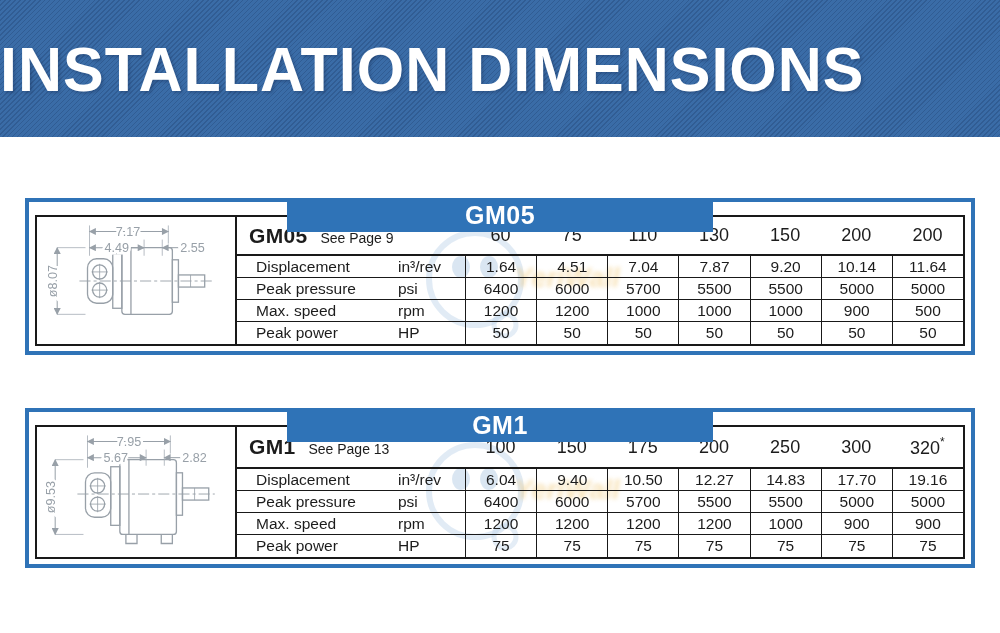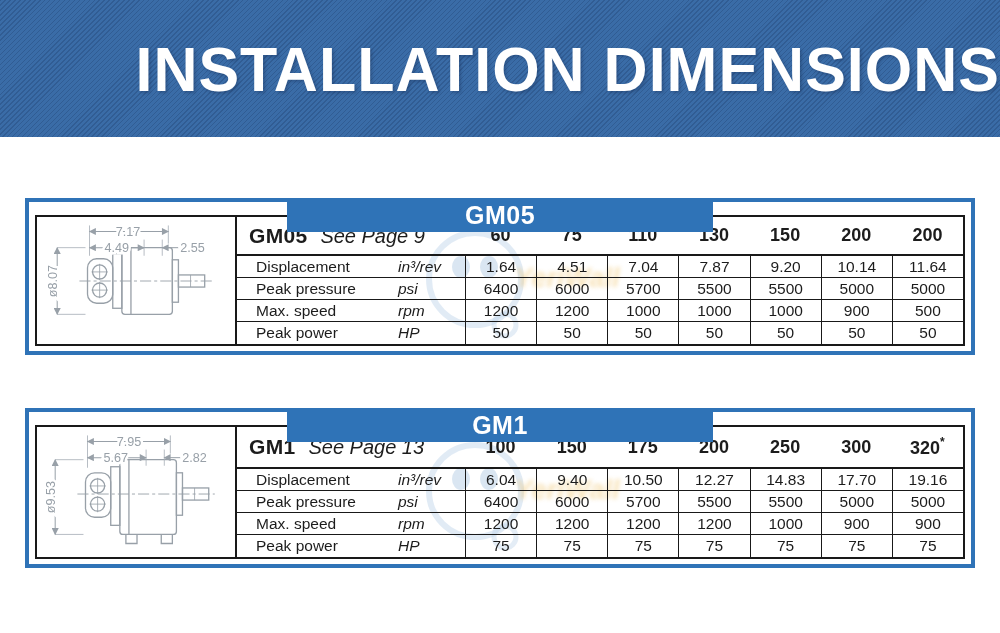--- a/index.html
+++ b/index.html
@@ -3,21 +3,21 @@
 <meta charset="utf-8">
 <style>
   html,body{margin:0;padding:0;}
   body{
     width:1000px;height:633px;background:#ffffff;overflow:hidden;
     font-family:"Liberation Sans","DejaVu Sans",sans-serif;
     -webkit-font-smoothing:antialiased;
   }
   
   .banner{
-    height:137px;display:flex;align-items:center;justify-content:flex-end;
+    height:137px;display:flex;align-items:center;justify-content:flex-start;
     background-color:#3a6ca7;
     background-image:repeating-linear-gradient(135deg,
       rgba(16,38,78,.22) 0px, rgba(16,38,78,.22) 1px,
       rgba(255,255,255,0) 1px, rgba(255,255,255,0) 3.5px);
   }
   .banner h1{
     margin:0;color:#ffffff;font-size:61px;font-weight:700;letter-spacing:1px;
     transform:scaleY(1.04);text-shadow:2px 2px 3px rgba(10,25,55,.25);
     white-space:nowrap;
   }
@@ -47,26 +47,26 @@
   .trow{flex:1;}
   .trow > div{
     border-left:1.5px solid #191919;
     display:flex;align-items:center;justify-content:center;
     font-size:15.5px;
   }
   .trow > div:first-child{border-left:none;justify-content:flex-start;}
   .trow:not(:last-child) > div{border-bottom:1.5px solid #191919;}
   .model-cell{display:flex;align-items:baseline;gap:13px;padding-left:12px;}
   .model-name{font-size:21px;font-weight:700;letter-spacing:.3px;}
-  .see-page{font-size:20px;font-style:italic;}
-  .h{font-weight:700;font-size:18px;text-align:center;}
+  .see-page{font-size:14px;}
+  .h{font-weight:400;font-size:18px;text-align:center;}
   .h sup{font-size:12px;position:relative;top:-1px;}
   .label-cell{display:flex;align-items:center;}
   .rlabel{width:142px;padding-left:19px;}
-  .runit{font-style:italic;}
+  .runit{}
   
   .lineart{stroke:#98a0a8;fill:none;stroke-width:1.3;}
   .thin{stroke-width:.8;}
   .cline{stroke-width:.9;stroke-dasharray:11 3 3 3;}
   .dim{stroke:#98a0a8;fill:none;stroke-width:1;}
   .wit{stroke:#a6adb5;fill:none;stroke-width:.8;}
   .dimtext{
     fill:#98a0a8;font-size:12.5px;font-family:"Liberation Sans",sans-serif;
     text-anchor:middle;stroke:#ffffff;stroke-width:5px;paint-order:stroke;
   }

